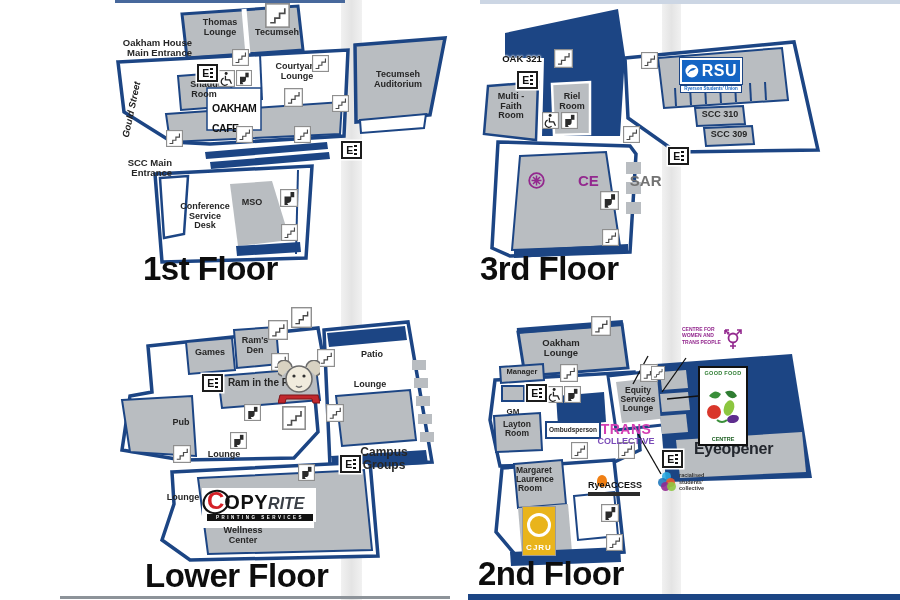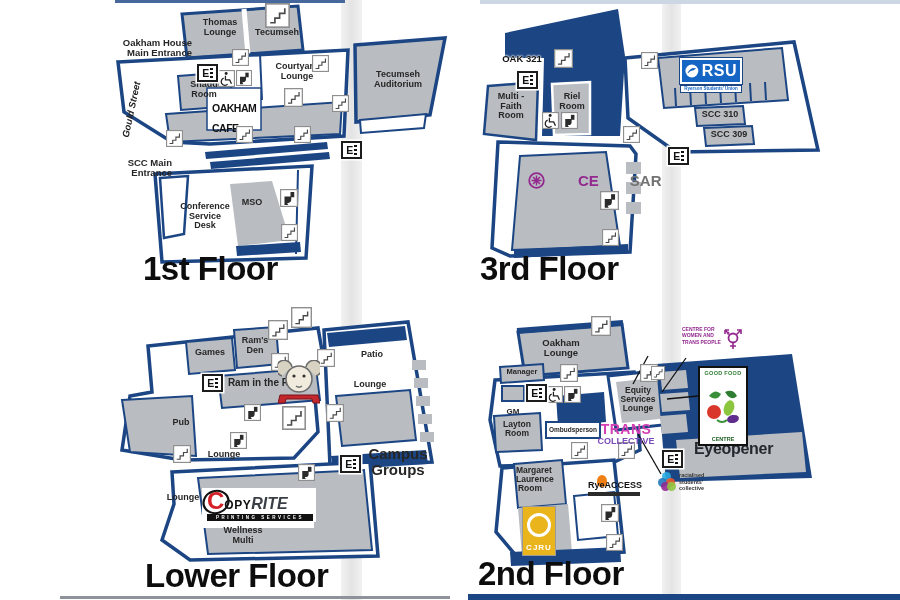--- a/index.html
+++ b/index.html
@@ -30,21 +30,21 @@
   .rsu-sub{margin-top:1px;background:#fff;border:1px solid #1c4584;color:#1565c4;font-size:4.5px;
            font-weight:bold;text-align:center;line-height:1.4;}
   .cesar{position:absolute;z-index:5;display:flex;align-items:center;font-size:15px;font-weight:bold;}
   .cesar b{color:#93288e;}
   .cesar span{color:#737373;}
   .copyrite{position:absolute;z-index:5;background:#fff;padding:1px 3px;}
   .cr-top{display:flex;align-items:baseline;line-height:1;}
   .cr-c{position:relative;color:#d42027;font-weight:bold;font-size:24px;}
   .cr-c:before{content:"";position:absolute;left:-3px;top:1px;width:20px;height:20px;border:2px solid #111;
                border-radius:50%;transform:rotate(-18deg) scaleX(1.15);}
-  .cr-opy{color:#111;font-weight:bold;font-size:12px;letter-spacing:.5px;}
+  .cr-opy{color:#111;font-weight:bold;font-size:20px;letter-spacing:.5px;}
   .cr-rite{color:#3a3f46;font-weight:bold;font-style:italic;font-size:16px;}
   .cr-bar{background:#111;color:#fff;font-size:4.5px;letter-spacing:2.5px;text-align:center;
           font-weight:bold;padding:1px 0;margin-top:1px;}
   .cjru{position:absolute;z-index:5;background:#e9b41c;border:1px solid #9a9a9a;display:flex;
         flex-direction:column;align-items:center;justify-content:flex-end;}
   .cjru i{width:18px;height:18px;border:3px solid #fff;border-radius:50%;margin-bottom:6px;}
   .cjru b{color:#fff;font-size:8px;letter-spacing:1px;margin-bottom:3px;}
   .ryepride{position:absolute;z-index:5;text-align:center;width:58px;}
   .ryepride b{display:block;font-size:9.5px;color:#0d0d0d;letter-spacing:0;}
   .ryepride s{display:block;text-decoration:none;color:#c4262e;font-size:3.8px;font-weight:bold;}
@@ -297,23 +297,23 @@
     </svg>
     <div class="lbl" style="left:128px;top:48px;width:44px;">Games</div>
     <div class="lbl" style="left:172px;top:36px;width:46px;">Ram's
 Den</div>
     <div class="lbl" style="left:160px;top:78px;width:88px;font-size:10px;">Ram in the Rye</div>
     <div class="lbl" style="left:106px;top:118px;width:30px;">Pub</div>
     <div class="lbl" style="left:141px;top:150px;width:46px;">Lounge</div>
     <div class="lbl" style="left:100px;top:193px;width:46px;">Lounge</div>
     <div class="lbl" style="left:290px;top:50px;width:44px;">Patio</div>
     <div class="lbl" style="left:286px;top:80px;width:48px;">Lounge</div>
-    <div class="lbl" style="left:296px;top:146px;width:84px;font-size:15px;">Campus Groups</div>
+    <div class="lbl" style="left:282px;top:146px;width:84px;font-size:12px;">Campus Groups</div>
     <div class="lbl" style="left:152px;top:226px;width:62px;">Wellness
-Multi</div>
+Center</div>
     <div class="ram" style="left:218px;top:60px;">
       <svg width="42" height="48" viewBox="0 0 42 48">
         <path d="M4,16 a8,8 0 1 1 10,-9" fill="#d8d2c2" stroke="#6b6b6b" stroke-width="1.5"></path>
         <path d="M38,16 a8,8 0 1 0 -10,-9" fill="#d8d2c2" stroke="#6b6b6b" stroke-width="1.5"></path>
         <circle cx="21" cy="19" r="13" fill="#f0ebdd" stroke="#6b6b6b" stroke-width="1.5"></circle>
         <circle cx="16" cy="16" r="1.6" fill="#333"></circle>
           <circle cx="26" cy="16" r="1.6" fill="#333"></circle>
         <path d="M18,26 q3,2.5 6,0" stroke="#6b6b6b" stroke-width="1.4" fill="none"></path>
         <path d="M2,35 h38 l2,8 h-7 l-1,-4 h-26 l-1,4 h-7 z" fill="#c1272d" stroke="#7d1418" stroke-width="1"></path>
       </svg>

